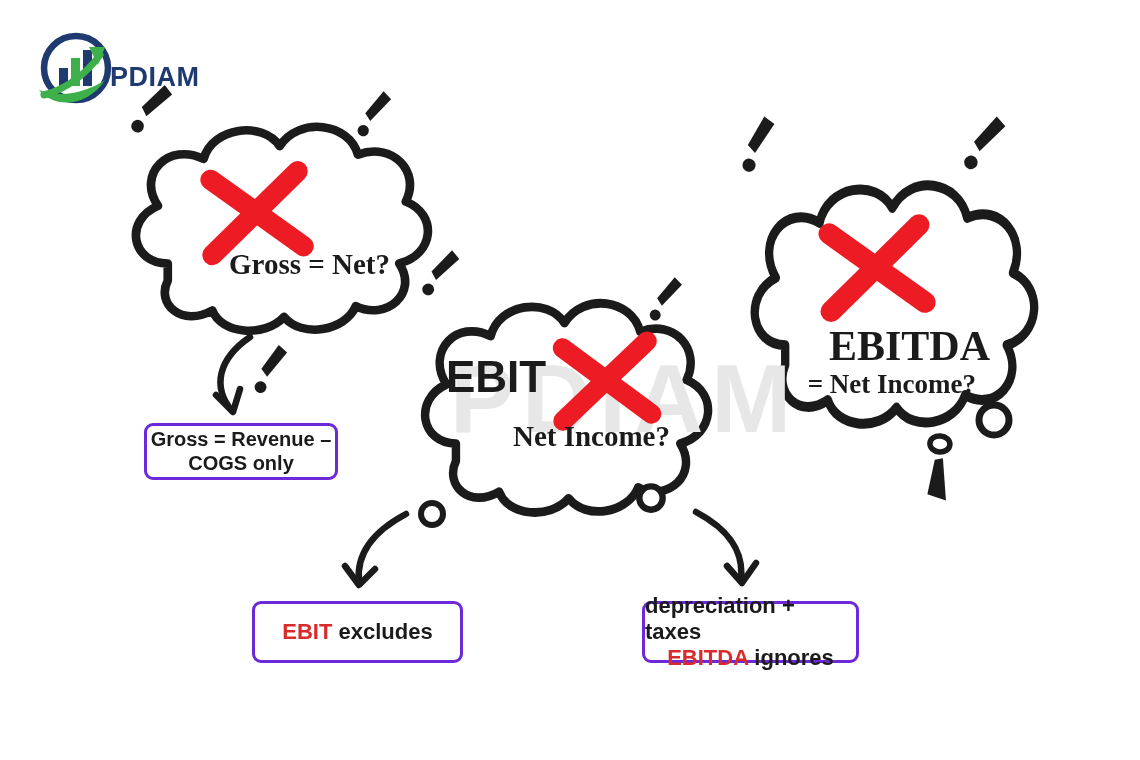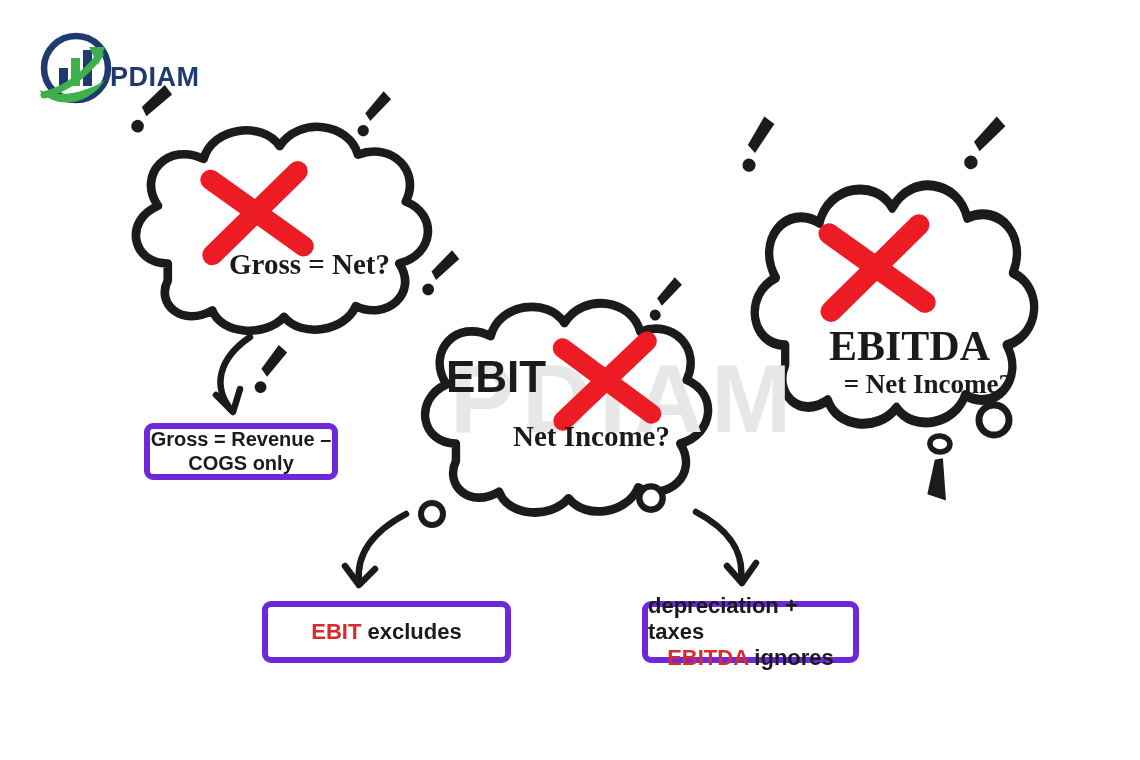--- a/index.html
+++ b/index.html
@@ -9,21 +9,21 @@
   }
   .abs{position:absolute;}
   .cloud{z-index:1;}
   .wm{z-index:2;font-weight:bold;color:#e7e7e7;letter-spacing:8px;font-size:96px;
       user-select:none;white-space:nowrap;}
   .content{z-index:3;}
   .center{text-align:right;font-family:Liberation Serif, serif;}
   .cloud-label{font-weight:bold;color:#1b1b1b;}
   .term-red{color:#d92b2b;font-weight:bold;}
   .callout{
-    background:#ffffff;border:6px solid #6d28d9;border-radius:9px;
+    background:#ffffff;border:3px solid #6d28d9;border-radius:9px;
     display:flex;flex-direction:column;justify-content:center;align-items:center;
     font-weight:bold;color:#1b1b1b;z-index:3;box-sizing:border-box;line-height:1.18;
   }
   .brand-text{font-weight:bold;color:#1e3a6e;font-size:27px;letter-spacing:0.5px;}
   svg{display:block;overflow:visible;}
 </style>
 </head>
 <body>
 
 <div id="canvas">
@@ -107,21 +107,21 @@
 
   <svg class="abs content" style="left:342px;top:506px" width="78" height="86" viewBox="0 0 78 86">
     <path d="M64 8 C30 26 14 48 17 76" stroke="#1b1b1b" stroke-width="6.5" fill="none" stroke-linecap="round"></path>
     <polyline points="3,60 17,79 33,63" stroke="#1b1b1b" stroke-width="6.5" fill="none" stroke-linecap="round" stroke-linejoin="round"></polyline>
   </svg>
   <svg class="abs content" style="left:682px;top:504px" width="78" height="86" viewBox="0 0 78 86">
     <path d="M14 8 C48 26 62 48 59 76" stroke="#1b1b1b" stroke-width="6.5" fill="none" stroke-linecap="round"></path>
     <polyline points="45,62 60,79 74,59" stroke="#1b1b1b" stroke-width="6.5" fill="none" stroke-linecap="round" stroke-linejoin="round"></polyline>
   </svg>
 
-  <div class="abs callout" style="left:262px;top:601px;width:249px;height:62px;font-size:22px">
+  <div class="abs callout" style="left:252px;top:601px;width:211px;height:62px;font-size:22px">
     <div>
       <span class="term-red">EBIT</span><span> excludes</span>
     </div>
   </div>
 
   <div class="abs callout" style="left:642px;top:601px;width:217px;height:62px;font-size:22px">
     <div>depreciation + taxes</div>
     <div>
       <span class="term-red">EBITDA</span><span> ignores</span>
     </div>
@@ -131,21 +131,21 @@
     <path d="M55 142 C22 142 14 102 46 88 C26 58 56 28 88 44 C96 14 142 8 158 32
              C176 4 222 10 230 40 C262 28 288 56 274 84 C304 96 300 134 268 142
              C286 170 256 196 228 182 C218 206 178 212 162 192 C144 212 104 208 96 186
              C68 202 44 180 55 158 Z" fill="#ffffff" stroke="#1b1b1b" stroke-width="8" stroke-linejoin="round" stroke-linecap="round"></path>
   </svg>
   <svg class="abs content" style="left:814px;top:214px;transform:rotate(-3deg)" width="126" height="106" viewBox="0 0 120 100">
     <path d="M16 16 L104 86" stroke="#ed1c24" stroke-width="20" stroke-linecap="round"></path>
     <path d="M102 12 L14 90" stroke="#ed1c24" stroke-width="20" stroke-linecap="round"></path>
   </svg>
   <div class="abs content cloud-label center" style="left:770px;top:322px;width:220px;font-size:42px">EBITDA</div>
-  <div class="abs content cloud-label center" style="left:792px;top:369px;width:220px;font-size:27px">= Net Income?</div>
+  <div class="abs content cloud-label center" style="left:756px;top:369px;width:220px;font-size:27px">= Net Income?</div>
 
   <svg class="abs content" style="left:744px;top:114px;transform:rotate(10deg)" width="29" height="60" viewBox="0 0 30 64">
     <path d="M16 2 L28 8 L13 42 L4 35 Z" fill="#1b1b1b"></path>
       <ellipse cx="9" cy="56" rx="7" ry="7" fill="#1b1b1b"></ellipse>
   </svg>
   <svg class="abs content" style="left:970px;top:112px;transform:rotate(22deg)" width="30" height="62" viewBox="0 0 30 64">
     <path d="M16 2 L28 8 L13 42 L4 35 Z" fill="#1b1b1b"></path>
       <ellipse cx="9" cy="56" rx="7" ry="7" fill="#1b1b1b"></ellipse>
   </svg>
 

